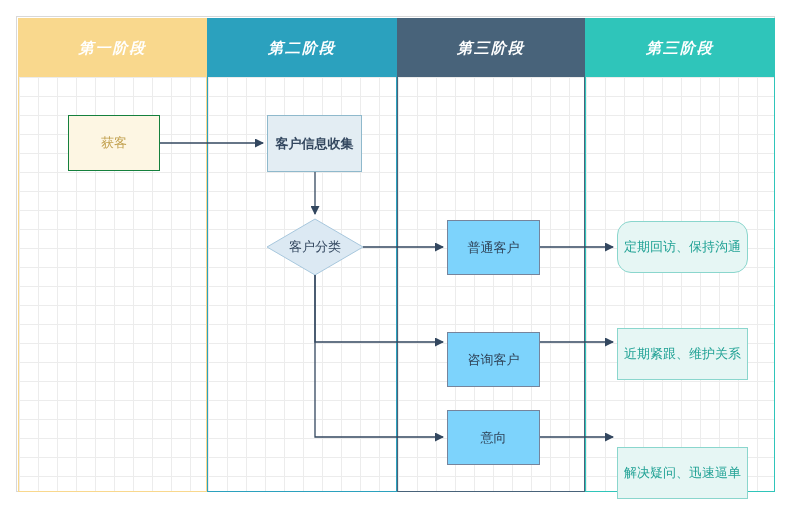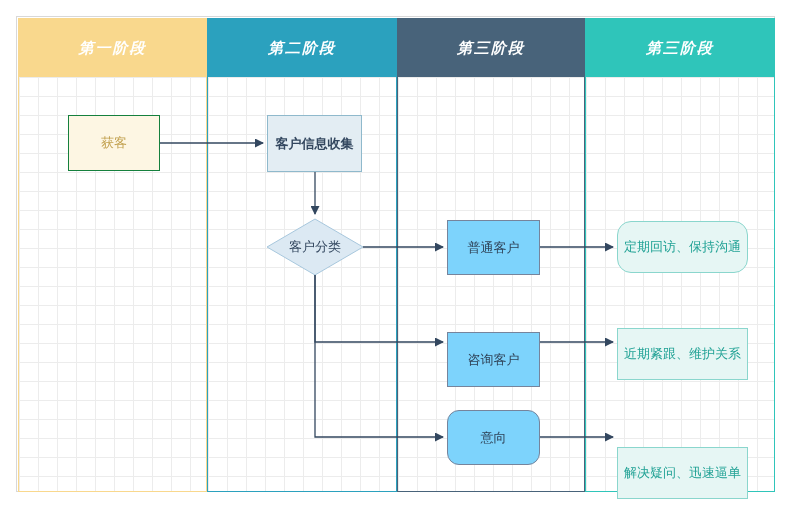--- a/index.html
+++ b/index.html
@@ -36,21 +36,21 @@
   .node{
     position:absolute;box-sizing:border-box;display:flex;align-items:center;justify-content:center;
     font-size:13px;text-align:center;line-height:1.2;
   }
   .node-acquire{left:68px;top:115px;width:92px;height:56px;background:#fdf6e3;border:1px solid #15803d;color:#c2a14f;}
   .node-collect{left:267px;top:115px;width:95px;height:57px;background:#e3edf3;border:1px solid #8fb9cc;color:#33475f;font-weight:bold;}
   .node-classify-label{left:271px;top:235px;width:88px;height:24px;color:#33475f;background:transparent;}
   .node-stage3{width:93px;height:55px;background:#7dd3fc;border:1px solid #76849c;color:#2f4358;left:447px;}
   .node-normal{top:220px;}
   .node-consult{top:332px;}
-  .node-intent{top:410px;border-radius:12px;}
+  .node-intent{top:410px;}
   .node-action{width:131px;height:52px;background:#e6f6f4;border:1px solid #8ad6cd;color:#21a295;left:617px;}
   .node-action1{top:221px;border-radius:14px;}
   .node-action2{top:316px;margin-top:12px;}
   .node-action3{top:411px;margin-top:36px;}
 </style>
 </head>
 <body>
 
 <div class="stage">
 

